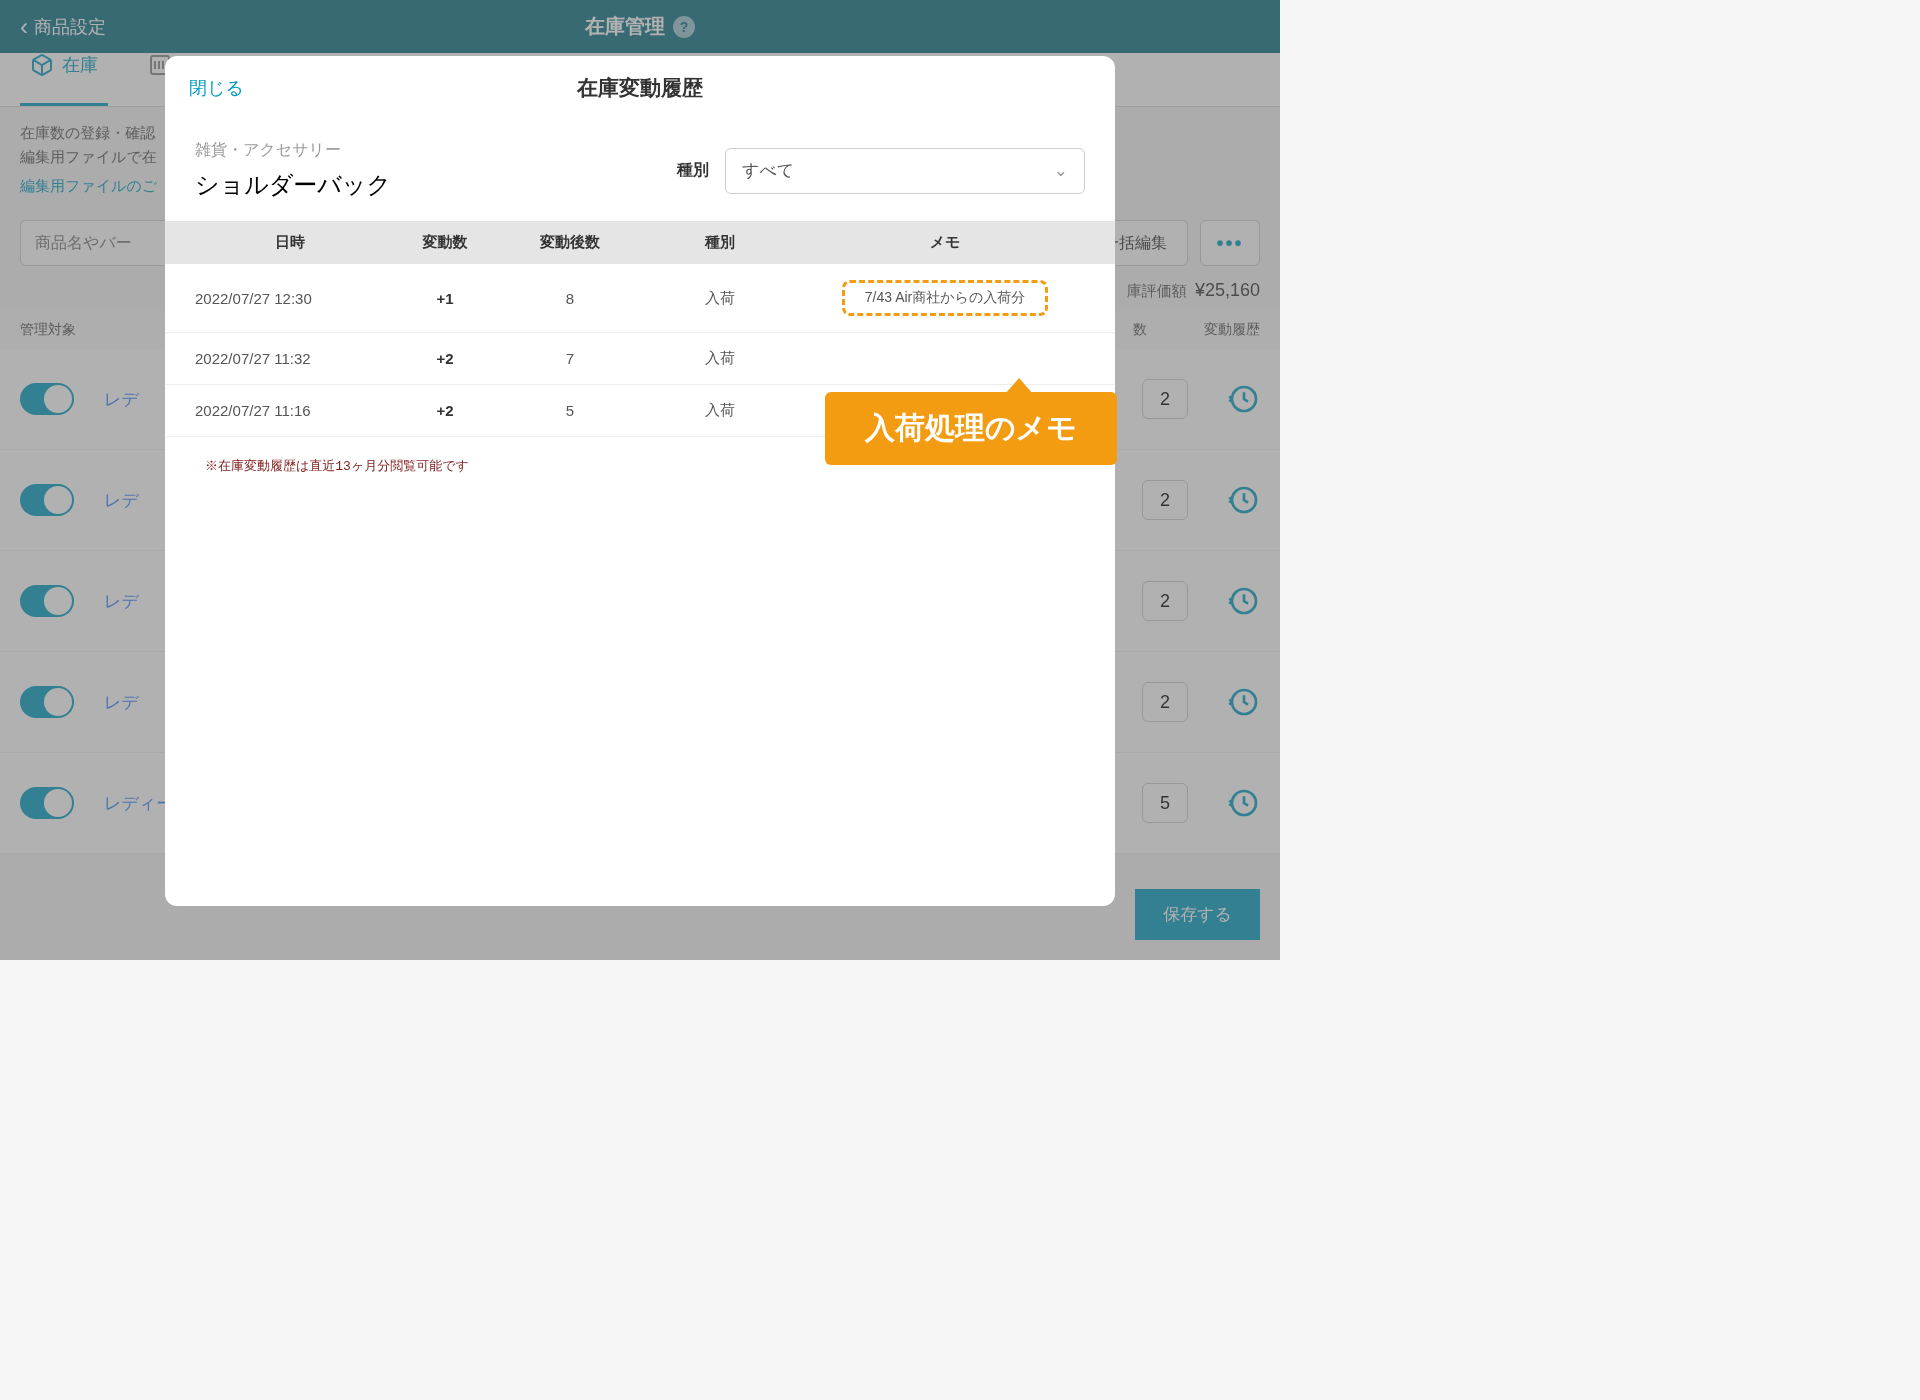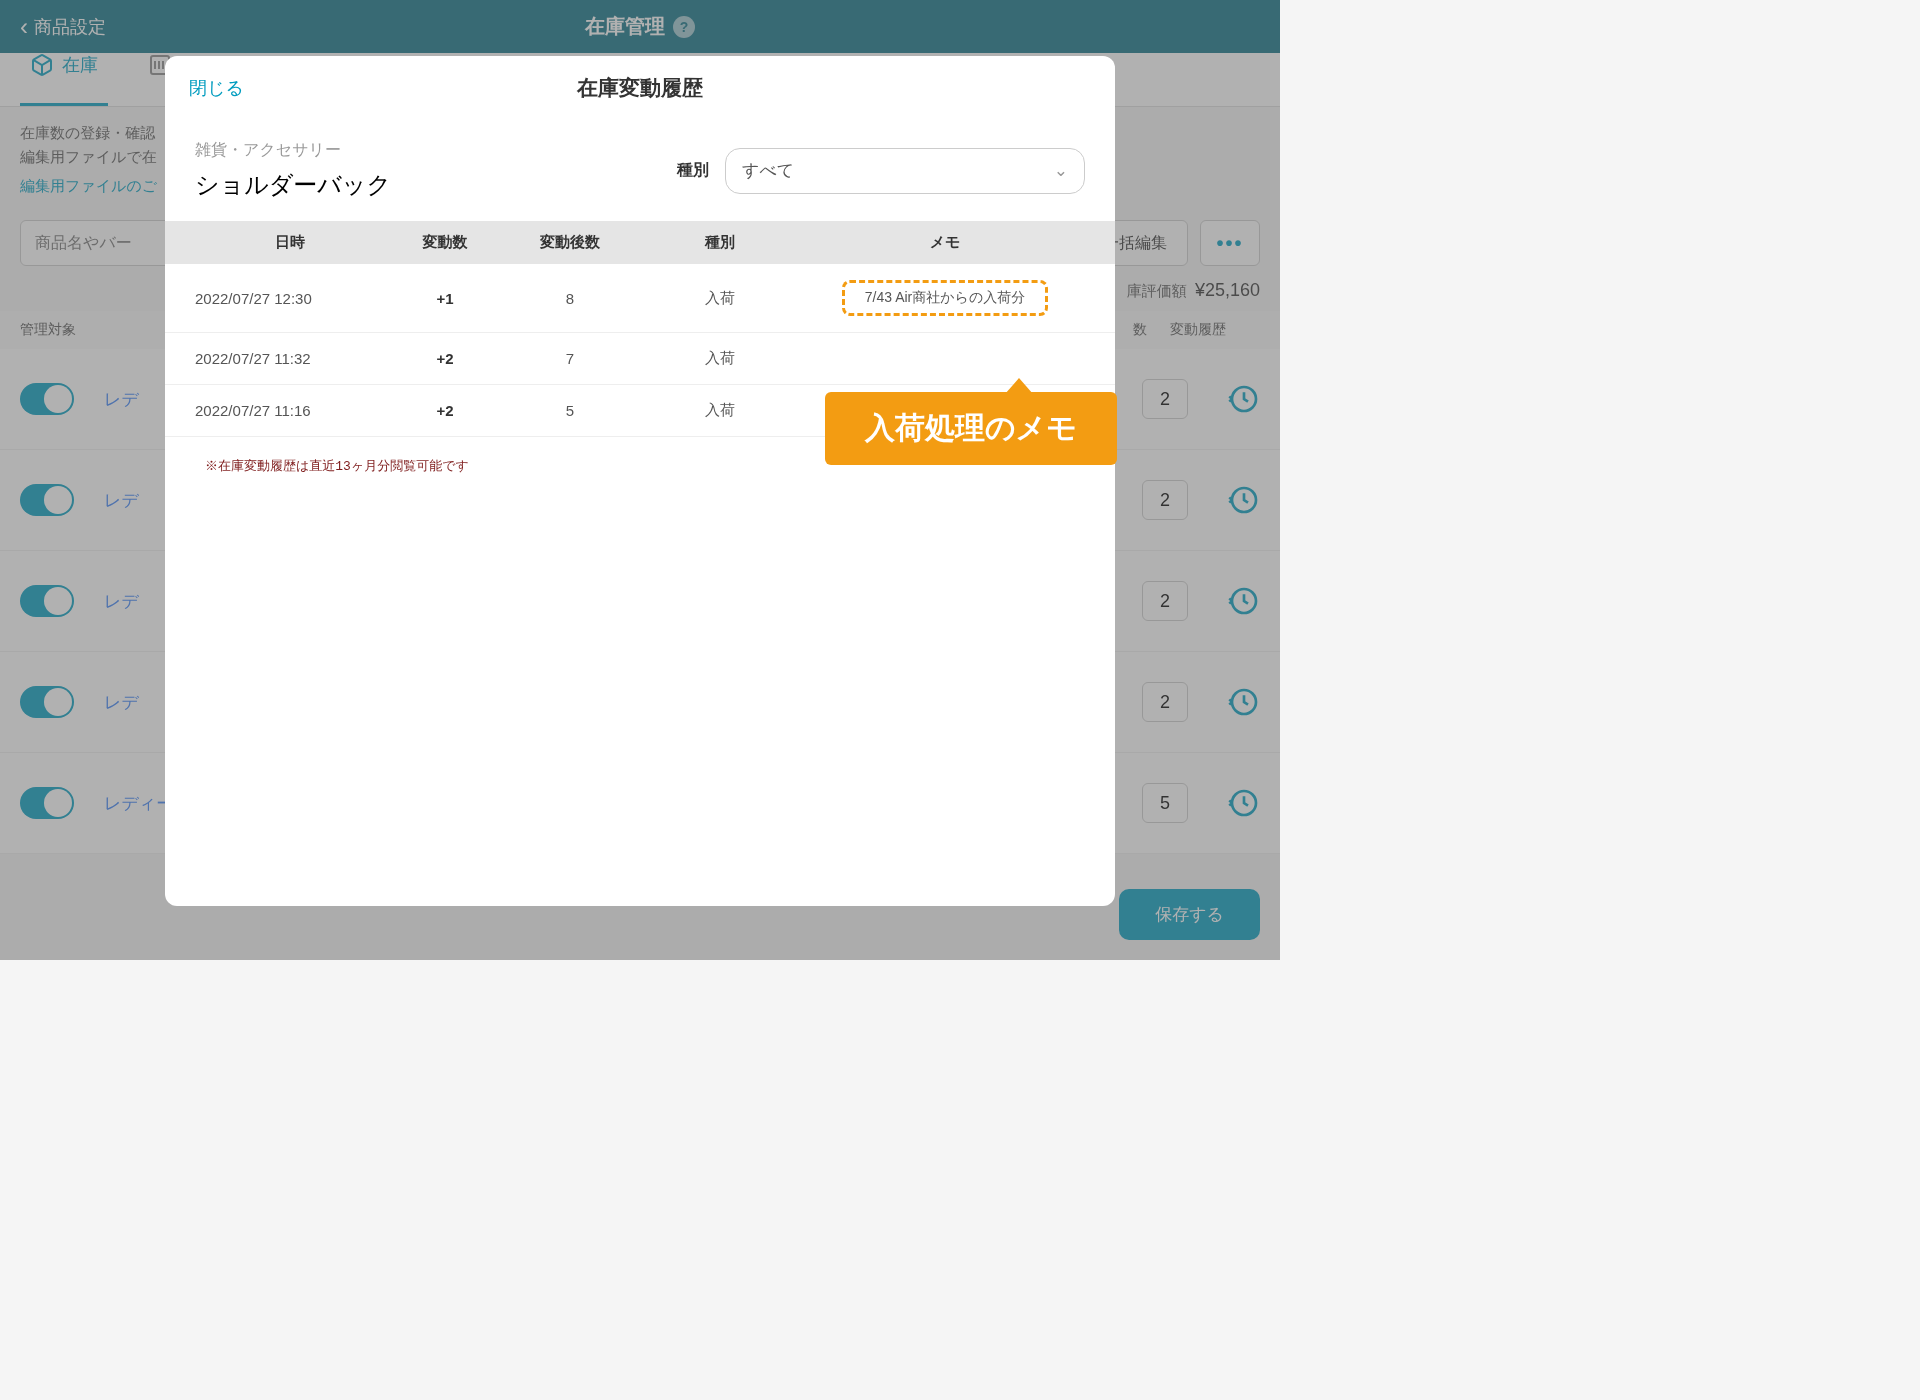--- a/index.html
+++ b/index.html
@@ -154,21 +154,21 @@
       display: flex;
       padding: 10px 20px;
       background: #f8f8f8;
       font-size: 14px;
       color: #555;
       font-weight: 500;
     }
     .col-target { width: 100px; }
     .col-name { flex: 1; }
     .col-count { width: 60px; text-align: center; }
-    .col-history { width: 90px; text-align: left; }
+    .col-history { width: 90px; text-align: right; }
     
     .table-row {
       display: flex;
       padding: 30px 20px;
       align-items: center;
       border-bottom: 1px solid #eee;
       background: white;
     }
     .toggle {
       width: 54px;
@@ -211,22 +211,22 @@
     }
     
     
     .save-btn {
       position: absolute;
       bottom: 20px;
       right: 20px;
       background: #009cbf;
       color: white;
       border: none;
-      border-radius: 10px;
-      padding: 14px 36px;
+      border-radius: 0;
+      padding: 14px 28px;
       font-size: 17px;
     }
     
     
     .overlay {
       position: absolute;
       inset: 0;
       background: rgba(100,100,100,0.5);
       display: flex;
       align-items: flex-start;
@@ -290,21 +290,21 @@
     }
     .filter-label {
       font-size: 16px;
       font-weight: 600;
       color: #333;
     }
     .select {
       width: 360px;
       height: 46px;
       border: 1px solid #ccc;
-      border-radius: 15px;
+      border-radius: 6px;
       display: flex;
       align-items: center;
       justify-content: space-between;
       padding: 0 16px;
       font-size: 17px;
       color: #555;
     }
     .chevron {
       color: #999;
     }

